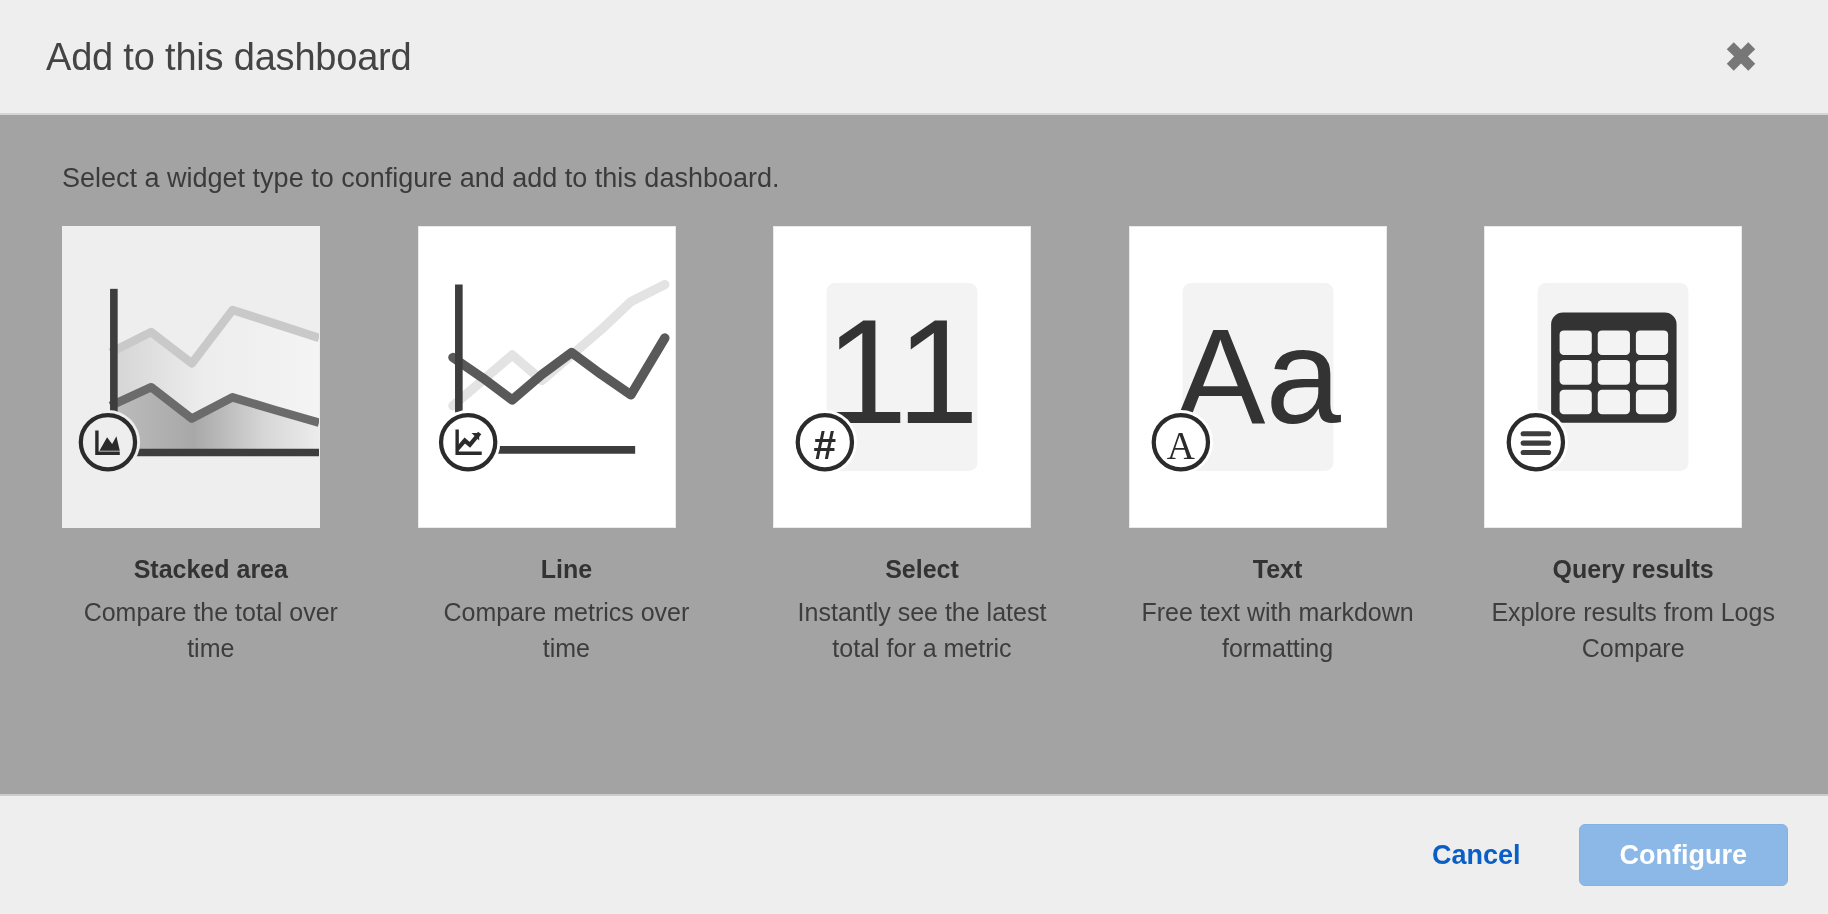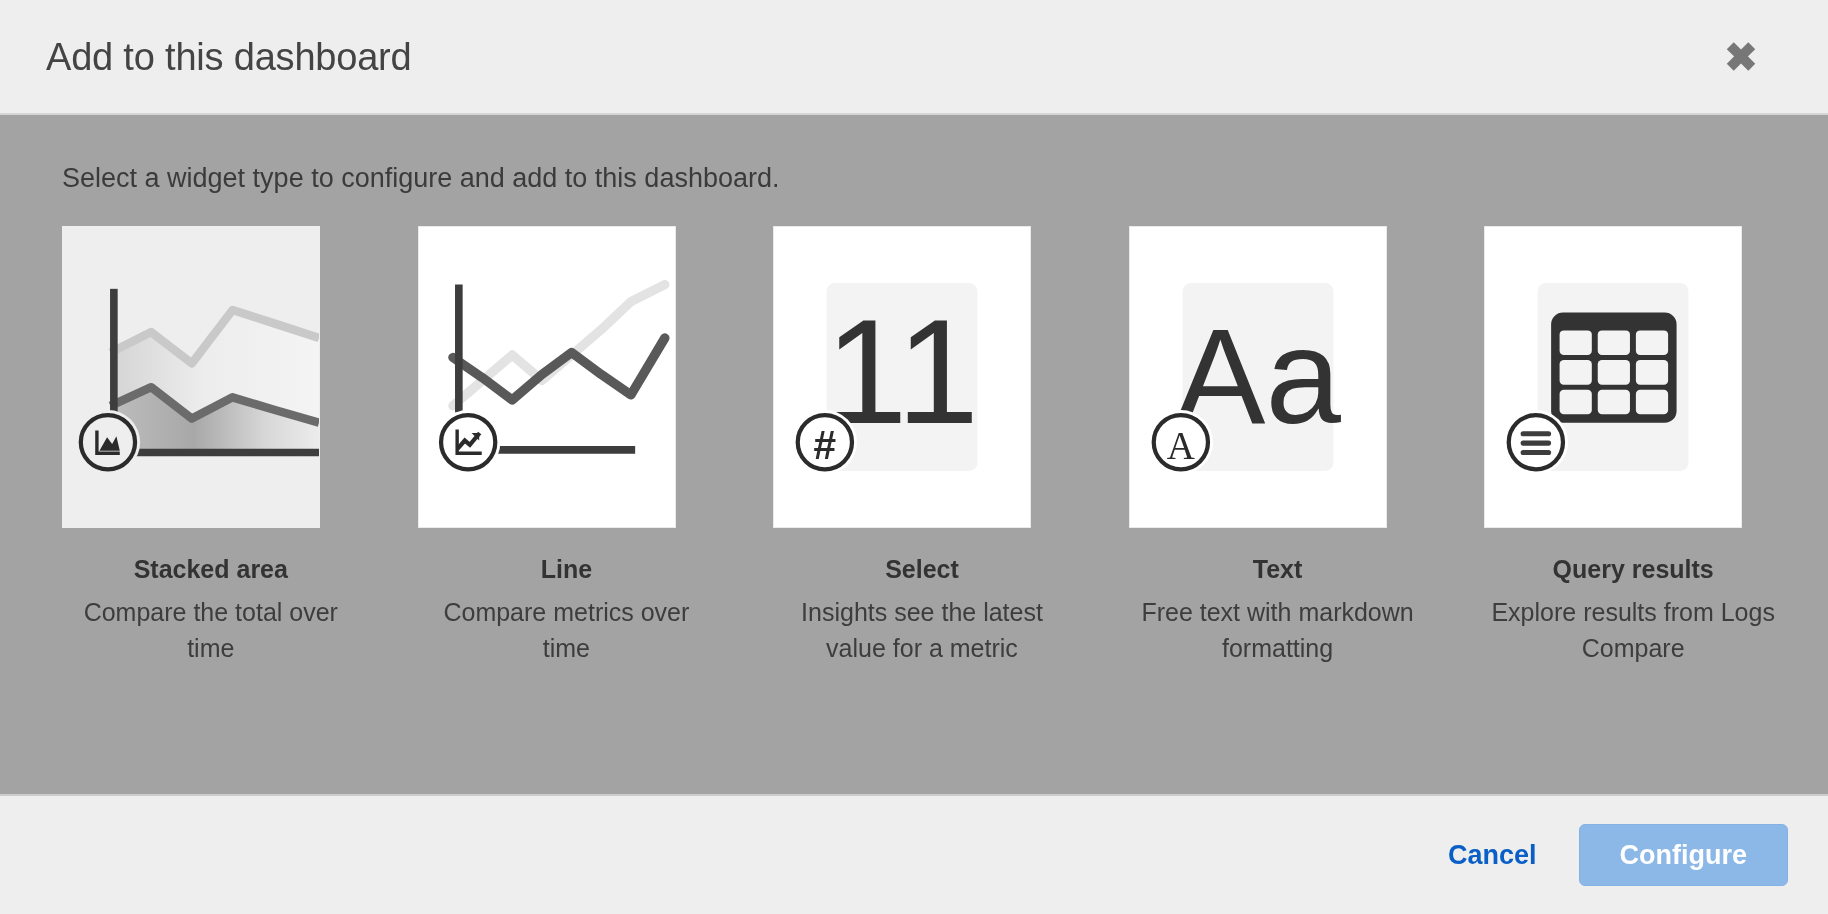--- a/index.html
+++ b/index.html
@@ -128,21 +128,21 @@
   .modal-footer {
     height: 120px;
     min-height: 120px;
     background: #eeeeee;
     border-top: 2px solid #cccccc;
     display: flex;
     align-items: center;
     justify-content: flex-end;
     padding: 0 40px 0 0;
     box-sizing: border-box;
-    gap: 28px;
+    gap: 44px;
   }
   .cancel-button {
     font-size: 27px;
     font-weight: bold;
     color: #0a5fc7;
     background: transparent;
     border: none;
     cursor: pointer;
     padding: 10px 14px;
     font-family: "Liberation Sans", sans-serif;
@@ -241,21 +241,21 @@
         <div class="widget-thumb">
           <svg viewBox="0 0 302 302" xmlns="http://www.w3.org/2000/svg">
             <rect x="62" y="40" width="178" height="222" rx="10" fill="#f3f3f3"></rect>
             <text x="151" y="205" font-family="Liberation Sans, sans-serif" font-size="175" font-weight="400" fill="#333333" text-anchor="middle">11</text>
             <circle cx="60" cy="228" r="38" fill="#ffffff"></circle>
             <circle cx="60" cy="228" r="32" fill="#ffffff" stroke="#2b2b2b" stroke-width="5"></circle>
             <text x="60" y="248" font-family="Liberation Sans, sans-serif" font-size="48" font-weight="bold" fill="#2b2b2b" text-anchor="middle">#</text>
           </svg>
         </div>
         <div class="widget-label">Select</div>
-        <div class="widget-desc">Insights see the latest value for a metric</div>
+        <div class="widget-desc">Instantly see the latest total for a metric</div>
       </div>
 
       <div class="widget-card">
         <div class="widget-thumb">
           <svg viewBox="0 0 302 302" xmlns="http://www.w3.org/2000/svg">
             <rect x="62" y="40" width="178" height="222" rx="10" fill="#f3f3f3"></rect>
             <text x="151" y="205" font-family="Liberation Sans, sans-serif" font-size="160" font-weight="400" fill="#333333" text-anchor="middle">Aa</text>
             <circle cx="60" cy="228" r="38" fill="#ffffff"></circle>
             <circle cx="60" cy="228" r="32" fill="#ffffff" stroke="#2b2b2b" stroke-width="5"></circle>
             <text x="60" y="248" font-family="Liberation Serif, serif" font-size="46" font-weight="400" fill="#2b2b2b" text-anchor="middle">A</text>

